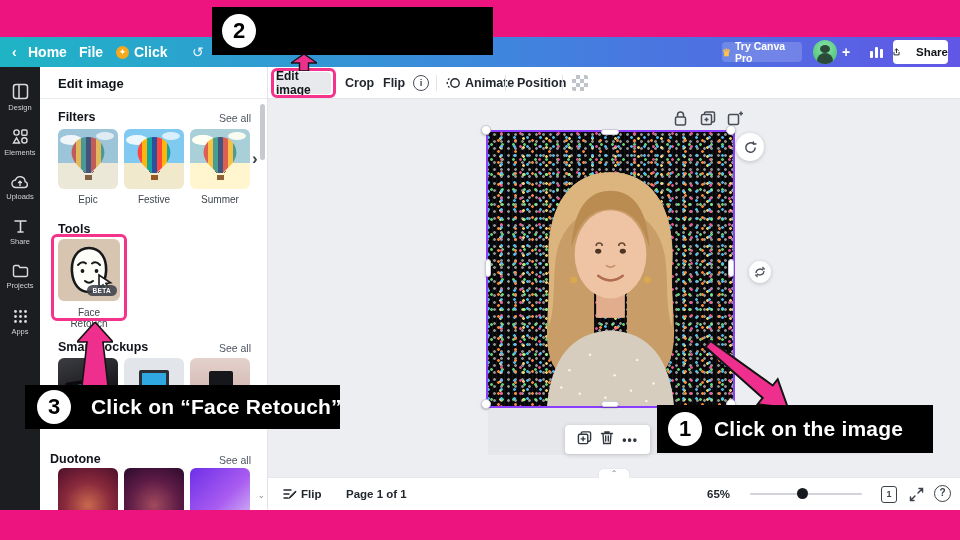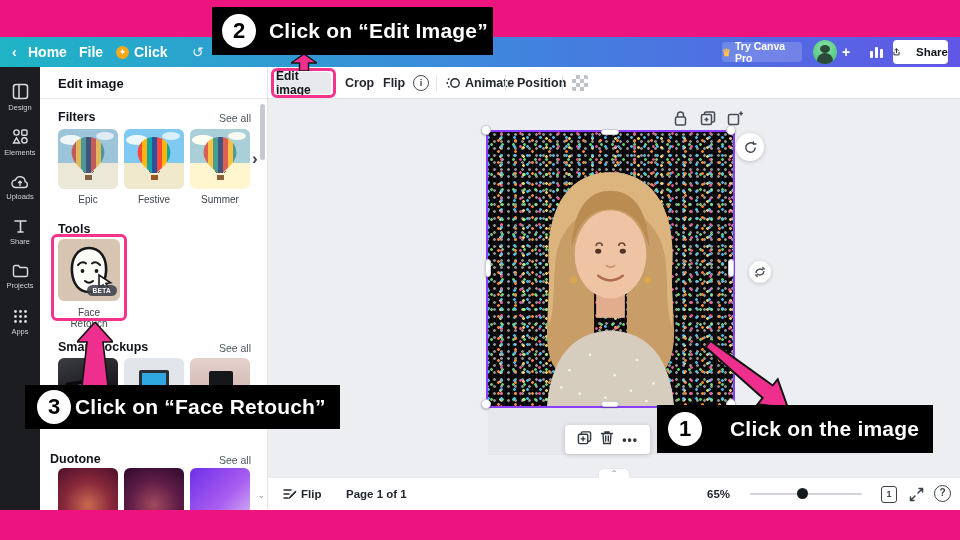--- a/index.html
+++ b/index.html
@@ -485,35 +485,34 @@
         </svg>
     </span>
     <span class="abs help-circ">?</span>
   </div>
 
   <div class="abs hl hl-edit"></div>
   <div class="abs hl hl-fr"></div>
 
   <div class="abs callout" style="left:212px;top:7px;width:281px;height:48px">
     <span class="c-num" style="margin-left:10px">2</span>
-    <span class="c-txt" style="margin-left:13px">Click on “Edit Image”</span>
   </div>
   <svg class="abs arrow" style="left:291px;top:54px" width="26" height="17" viewBox="0 0 26 17">
     <polygon points="13,0 26,9 17.5,9 17.5,17 8.5,17 8.5,9 0,9" fill="#ee2f8d" stroke="#141414" stroke-width="1.4"></polygon>
   </svg>
 
   <div class="abs callout" style="left:25px;top:385px;width:315px;height:44px">
     <span class="c-num" style="margin-left:12px">3</span>
-    <span class="c-txt" style="margin-left:4px">Click on “Face Retouch”</span>
+    <span class="c-txt" style="margin-left:20px">Click on “Face Retouch”</span>
   </div>
   <svg class="abs arrow" style="left:77px;top:322px" width="36" height="64" viewBox="0 0 36 64">
     <polygon points="18,0 36,20 26,20 31,64 5,64 10,20 0,20" fill="#ee2f8d" stroke="#141414" stroke-width="1.6"></polygon>
   </svg>
 
   <div class="abs callout" style="left:657px;top:405px;width:276px;height:48px">
     <span class="c-num" style="margin-left:11px">1</span>
-    <span class="c-txt" style="margin-left:28px">Click on the image</span>
+    <span class="c-txt" style="margin-left:12px">Click on the image</span>
   </div>
   <svg class="abs arrow" style="left:700px;top:340px" width="95" height="75" viewBox="0 0 95 75">
     <polygon points="10.5,0.9 72.7,45.5 77.7,39.2 88,68 57.7,64.2 62.7,57.9 5.5,7.1" fill="#ee2f8d" stroke="#141414" stroke-width="2"></polygon>
   </svg>
 
 </div>
 
 </body></html>

